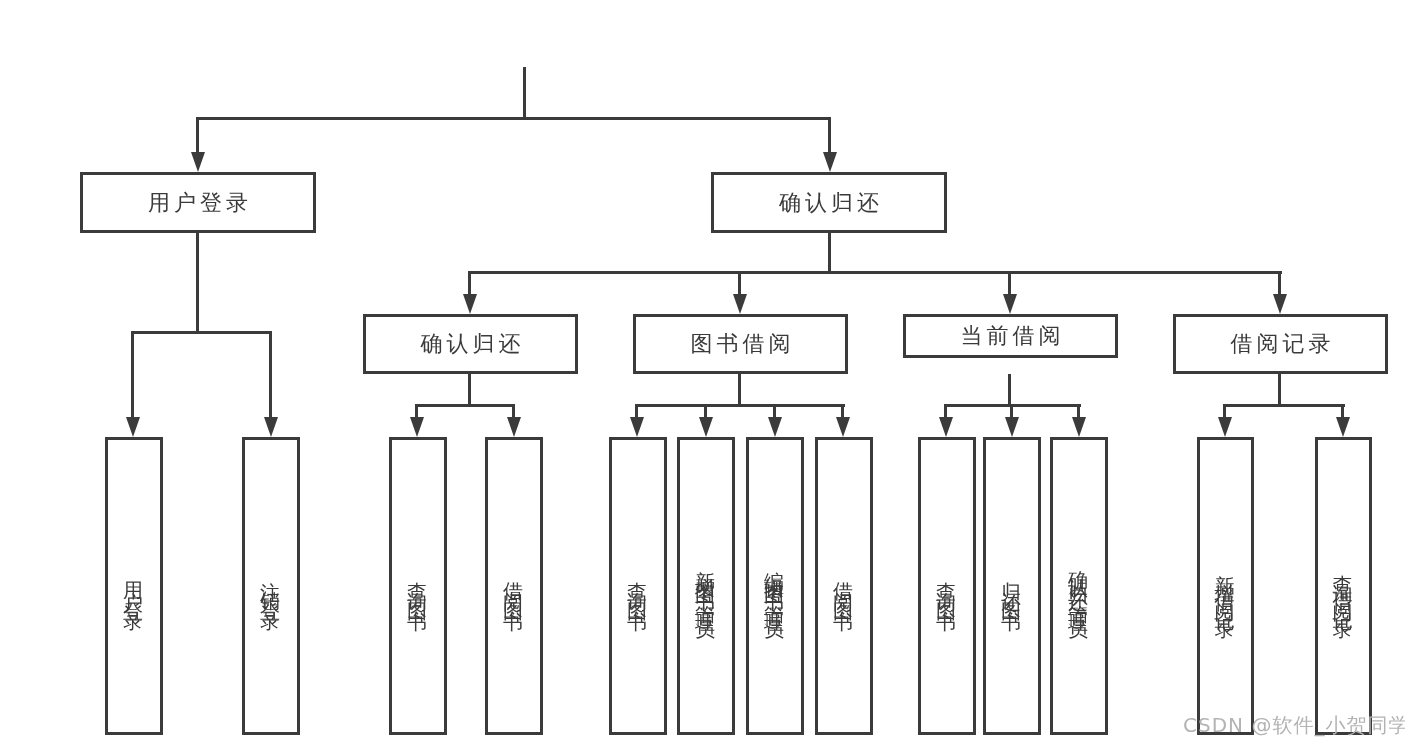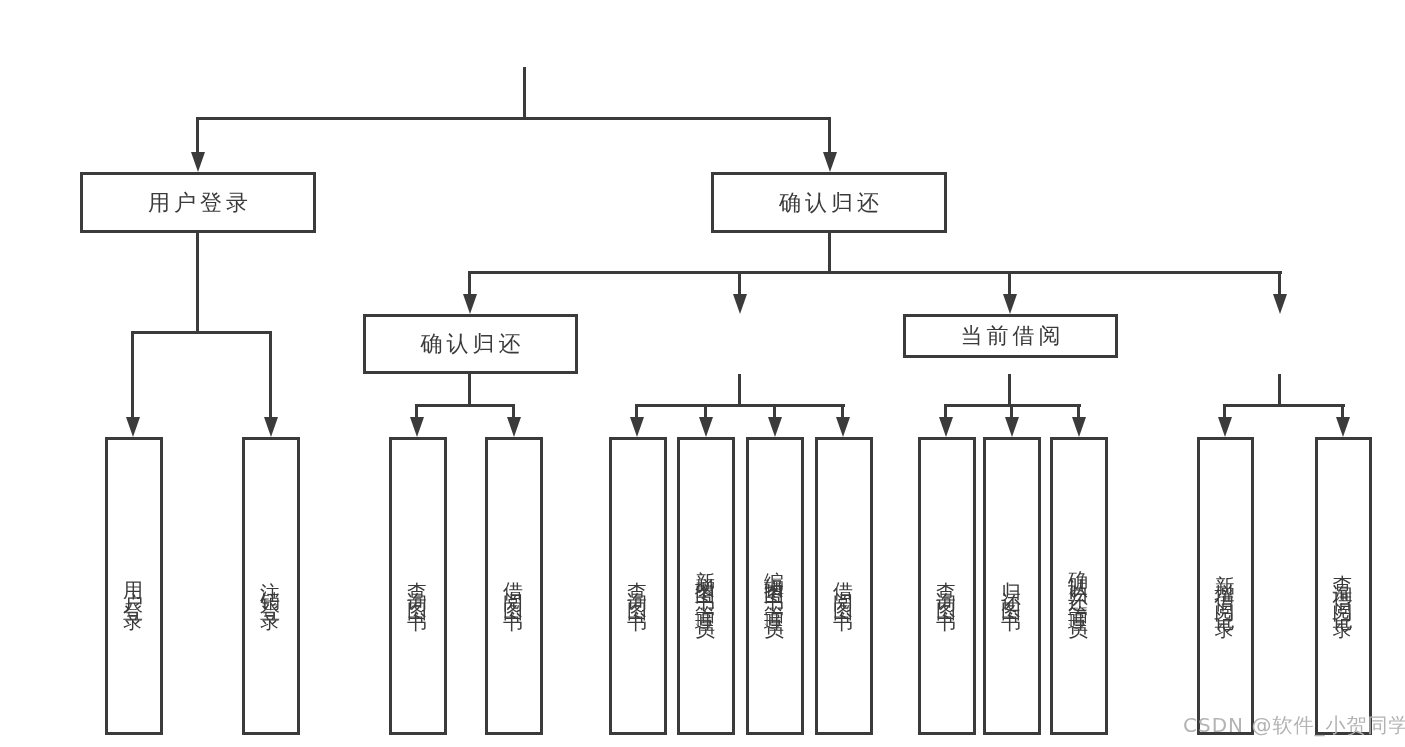--- a/index.html
+++ b/index.html
@@ -129,22 +129,28 @@
   <div class="node hbox" style="left:80px; top:172px; width:236px; height:61px;">
     <span>用户登录</span>
   </div>
   <div class="node hbox" style="left:711px; top:172px; width:236px; height:61px;">
     <span>确认归还</span>
   </div>
 
   <div class="node hbox" style="left:363px; top:314px; width:215px; height:60px;">
     <span>确认归还</span>
   </div>
+  <div class="node hbox" style="left:633px; top:314px; width:215px; height:60px;">
+    <span>图书借阅</span>
+  </div>
   <div class="node hbox" style="left:903px; top:314px; width:215px; height:44px;">
     <span>当前借阅</span>
+  </div>
+  <div class="node hbox" style="left:1173px; top:314px; width:215px; height:60px;">
+    <span>借阅记录</span>
   </div>
 
   <div class="node vbox ls4" style="left:105px; top:437px; width:58px; height:298px;">
     <span>用户登录</span>
   </div>
   <div class="node vbox ls4" style="left:242px; top:437px; width:58px; height:298px;">
     <span>注销登录</span>
   </div>
 
   <div class="node vbox ls4" style="left:389px; top:437px; width:58px; height:298px;">

